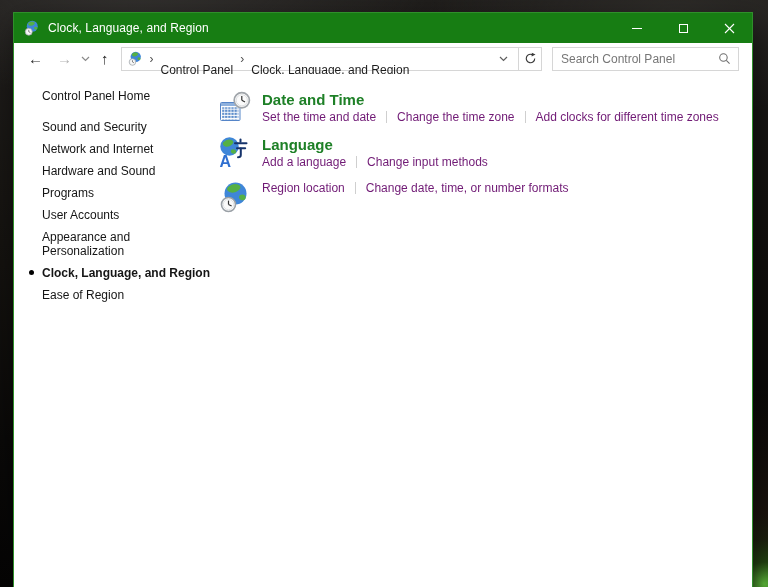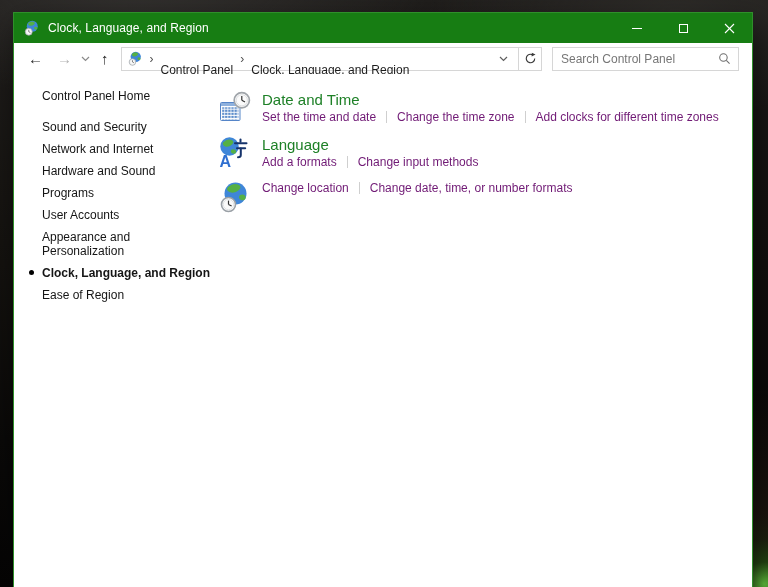--- a/index.html
+++ b/index.html
@@ -58,21 +58,21 @@
   .side-item { font-size:12px; color:#151515; line-height:14px; margin-bottom:8px;
     max-width:158px; position:relative; cursor:default; }
   .side-home { margin-bottom:17px; }
   .side-item.active { font-weight:bold; white-space:nowrap; }
   .side-item.active::before { content:""; position:absolute; left:-13px; top:4px;
     width:5px; height:5px; background:#000; border-radius:50%; }
 
   .main { flex:1; padding-top:1px; }
   .section { display:flex; margin-bottom:11px; }
   .sec-icon { width:32px; height:32px; margin:1px 11px 0 0; flex-shrink:0; }
-  .sec-title { font-size:15px; font-weight:normal; color:#1e8027; line-height:19px; cursor:pointer; }
+  .sec-title { font-size:15px; font-weight:bold; color:#1e8027; line-height:19px; cursor:pointer; }
   .sec-links { display:flex; align-items:center; margin-top:1px; }
   .sec-link { font-size:12px; color:#701a75; text-decoration:none; white-space:nowrap; cursor:pointer; }
   .link-sep { width:1px; height:12px; background:#cfcfcf; margin:0 10px; }
 </style>
 </head>
 <body>
 
 <svg width="0" height="0" style="position:absolute">
   <defs>
     <pattern id="calgrid" width="3.1" height="3.1" patternUnits="userSpaceOnUse">
@@ -202,34 +202,34 @@
             <path d="M21.5 3.5 v2.2"></path>
             <path d="M16 7.3 h11.5"></path>
             <path d="M18 12.2 h8.2"></path>
             <path d="M21.8 12.4 v6.6 q0 2.2 -2.8 2.2"></path>
           </g>
           <text x="0.5" y="30.5" font-family="Liberation Sans, sans-serif" font-size="16" font-weight="bold" fill="#2f6fd0">A</text>
         </svg>
         <div>
           <div class="sec-title">Language</div>
           <div class="sec-links">
-            <a class="sec-link">Add a formats</a>
+            <a class="sec-link">Add a language</a>
             <span class="link-sep"></span>
             <a class="sec-link">Change input methods</a>
           </div>
         </div>
       </div>
 
       <div class="section">
         <svg class="sec-icon" viewBox="0 0 32 32">
             <use href="#globe-clock"></use>
           </svg>
         <div>
           <div class="sec-links">
-            <a class="sec-link">Change location</a>
+            <a class="sec-link">Region location</a>
             <span class="link-sep"></span>
             <a class="sec-link">Change date, time, or number formats</a>
           </div>
         </div>
       </div>
 
     </div>
   </div>
 </div>
 

